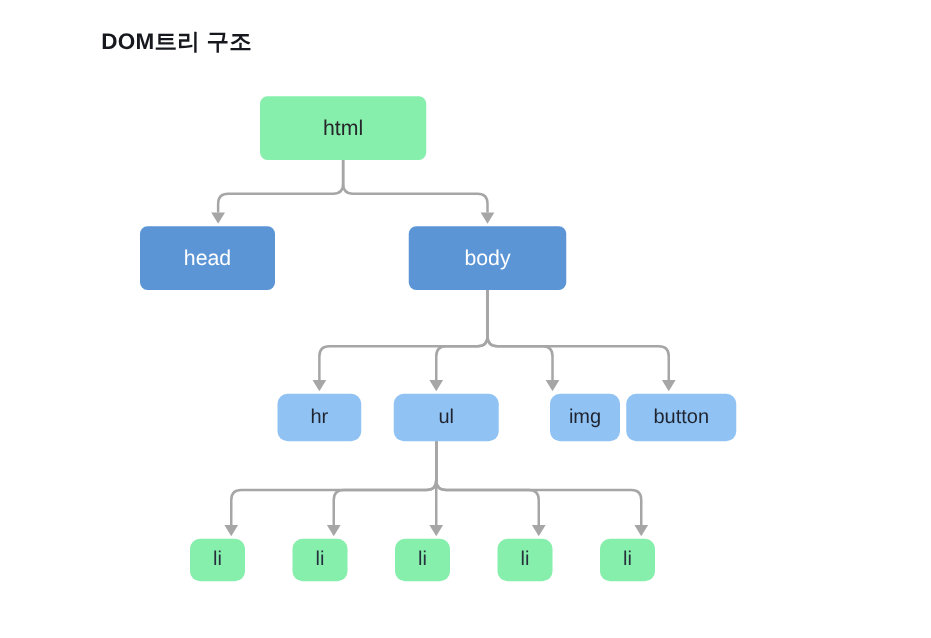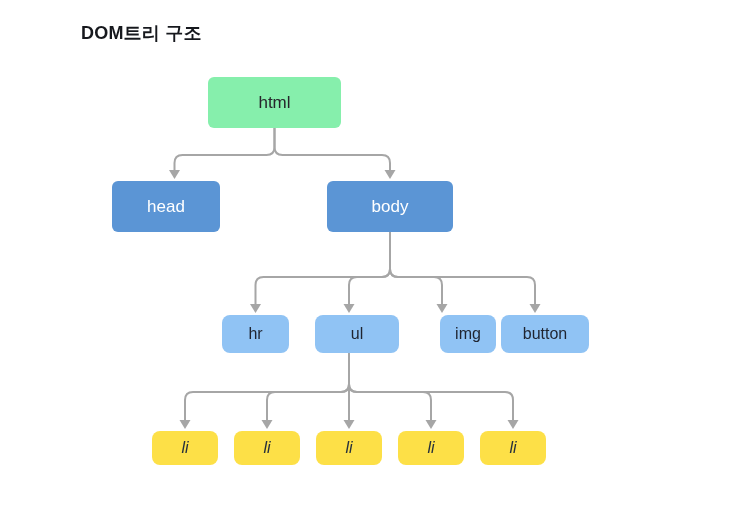--- a/index.html
+++ b/index.html
@@ -70,27 +70,26 @@
     border-radius: 8px;
     color: #1f2430;
     font-size: 16px;
     top: 315px; height: 38px;
   }
   .node-hr     { left: 222px; width: 67px; }
   .node-ul     { left: 315px; width: 84px; }
   .node-img    { left: 408px; width: 56px; margin-left: 32px; }
   .node-button { left: 501px; width: 88px; }
   .node-l3 {
-    background: #fde047;
+    background: #86efac;
     border-radius: 8px;
     color: #26303c;
     font-size: 16px;
     top: 431px; height: 34px;
-    width: 66px;
-    font-style: italic;
+    width: 44px;
   }
   .node-li-1 { left: 152px; }
   .node-li-2 { left: 234px; }
   .node-li-3 { left: 316px; }
   .node-li-4 { left: 398px; }
   .node-li-5 { left: 480px; }
 </style>
 </head>
 <body>
 

